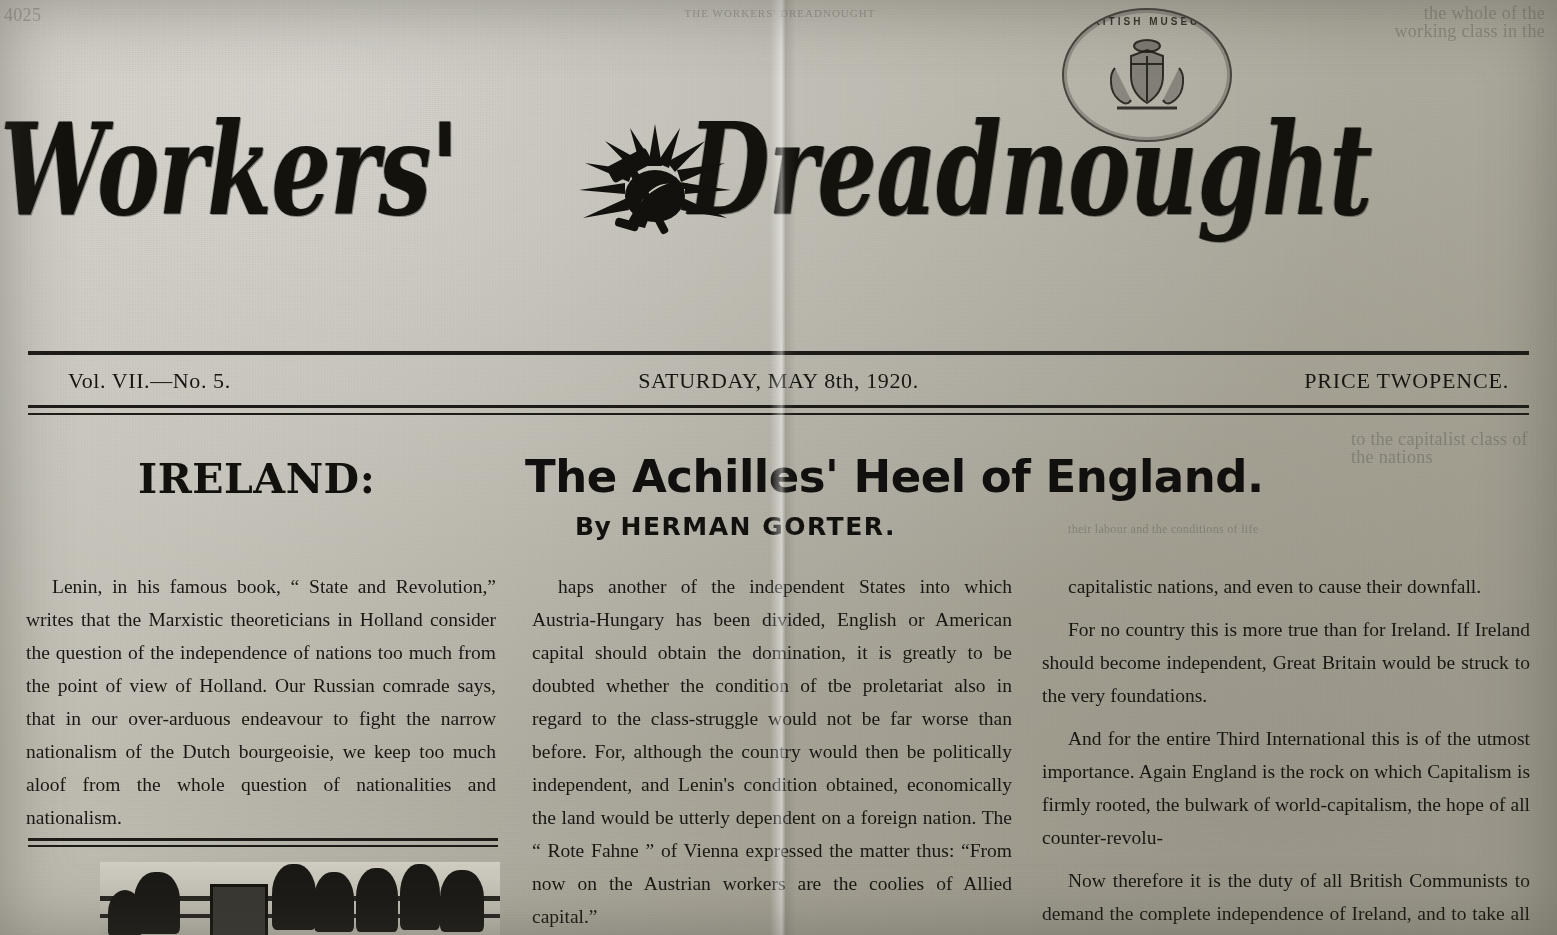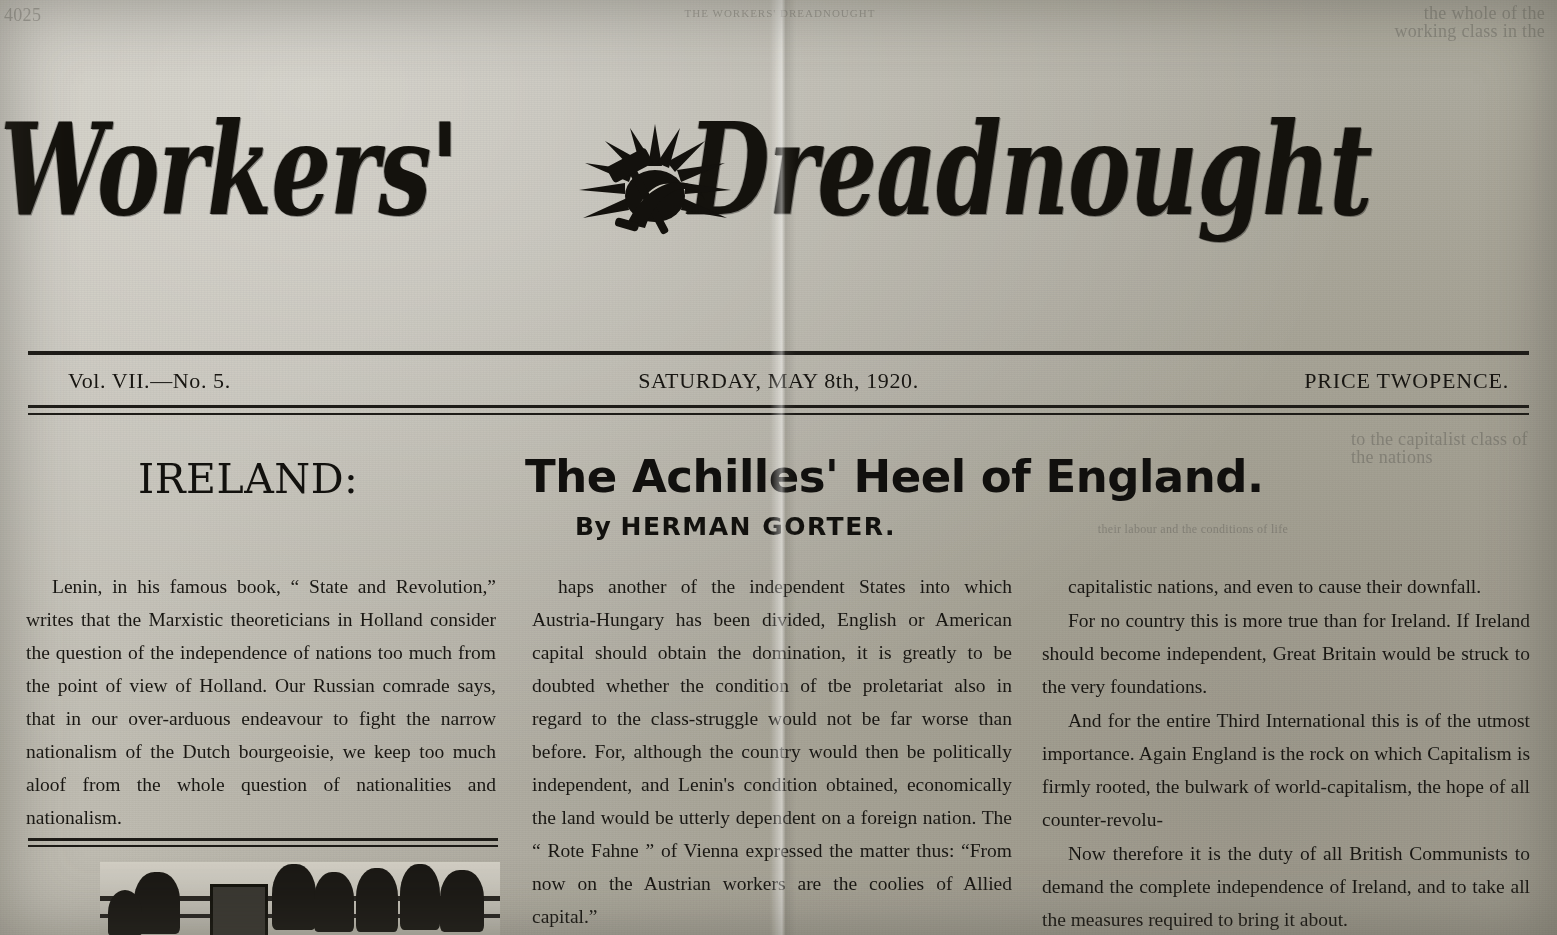--- a/index.html
+++ b/index.html
@@ -53,21 +53,21 @@
     font-size: 18px;
     line-height: 18px;
     letter-spacing: .3px;
     pointer-events: none;
     user-select: none;
   }
   .ghost.left { left: 4px; top: 6px; width: 120px; }
   .ghost.right { right: 12px; top: 4px; width: 170px; text-align: right; font-family: Liberation Serif, serif; }
   .ghost.topmid { left: 560px; top: 4px; width: 440px; text-align: center; font-size: 11px; letter-spacing: 1px;}
   .ghost.rightlow { right: 6px; top: 430px; width: 200px; }
-  .ghost.midlow { left: 1028px; top: 520px; width: 330px; font-size: 12px; text-align: center;}
+  .ghost.midlow { left: 1068px; top: 520px; width: 330px; font-size: 12px;}
 
   
   .masthead {
     position: absolute;
     left: 0; right: 0;
     top: 106px;
     text-align: left;
     height: 190px;
   }
   .masthead-title {
@@ -140,21 +140,21 @@
   .issue-vol { position: absolute; left: 40px; top: 6px; }
   .issue-date { position: absolute; left: 0; right: 0; top: 6px; text-align: center; font-weight: 500;}
   .issue-price { position: absolute; right: 20px; top: 6px; letter-spacing: .8px; }
 
   
   .hl-ireland {
     position: absolute;
     left: 138px;
     top: 455px;
     font-family: "DejaVu Serif", serif;
-    font-weight: 400;
+    font-weight: 700;
     font-size: 41px;
     letter-spacing: .5px;
     color: #141310;
   }
   .hl-main {
     position: absolute;
     left: 525px;
     top: 450px;
     width: 890px;
     font-family: "DejaVu Sans", sans-serif;
@@ -180,21 +180,21 @@
   .col {
     position: absolute;
     top: 570px;
     font-family: "Liberation Serif", serif;
     font-size: 19.5px;
     line-height: 33px;
     color: #1b1915;
     text-align: justify;
   }
   .col p { margin: 0 0 0 0; text-indent: 26px; }
-  .col p + p { margin-top: 1px; }
+  .col p + p { margin-top: 10px; }
   .col1 { left: 26px; width: 470px; }
   .col2 { left: 532px; width: 480px; }
   .col3 { left: 1042px; width: 488px; }
 
   .col-divider {
     position: absolute;
     left: 28px;
     top: 838px;
     width: 470px;
     height: 3px;
@@ -235,20 +235,35 @@
 <div class="page">
 
   <div class="grain"></div>
 
   <div class="ghost left">4025</div>
   <div class="ghost topmid">THE WORKERS' DREADNOUGHT</div>
   <div class="ghost right">the whole of the working class in the</div>
   <div class="ghost rightlow">to the capitalist class of the nations</div>
   <div class="ghost midlow">their labour and the conditions of life</div>
 
+  <div class="museum-stamp">
+    <div class="ms-top">BRITISH MUSEUM</div>
+    <div class="ms-crest">
+      <svg width="104" height="92" viewBox="0 0 104 92">
+        <g fill="none" stroke="rgba(30,28,24,.85)" stroke-width="2">
+          <path d="M52 12 l16 6 v20 c0 14 -8 22 -16 27 c-8 -5 -16 -13 -16 -27 V18 z" fill="rgba(40,38,32,.35)"></path>
+          <path d="M36 26 h32 M52 18 v45"></path>
+          <path d="M20 30 c-6 6 -6 24 4 32 c6 5 10 4 12 0" fill="rgba(40,38,32,.3)"></path>
+          <path d="M84 30 c6 6 6 24 -4 32 c-6 5 -10 4 -12 0" fill="rgba(40,38,32,.3)"></path>
+          <ellipse cx="52" cy="8" rx="13" ry="6" fill="rgba(40,38,32,.4)"></ellipse>
+          <path d="M22 70 h60" stroke-width="3"></path>
+        </g>
+      </svg>
+    </div>
+  </div>
 
   <div class="masthead">
     <div class="masthead-title">
       <span class="mh-word">Workers'</span><span class="mh-gap"></span><span class="mh-word">Dreadnought</span>
     </div>
   </div>
 
   <div class="emblem">
     <svg width="200" height="160" viewBox="0 0 200 160">
       <g fill="#15130f">

